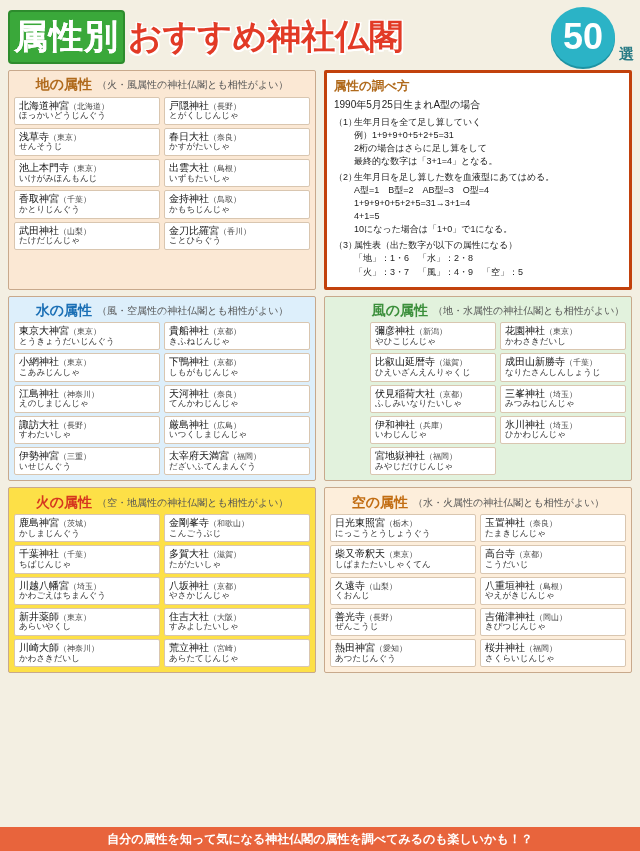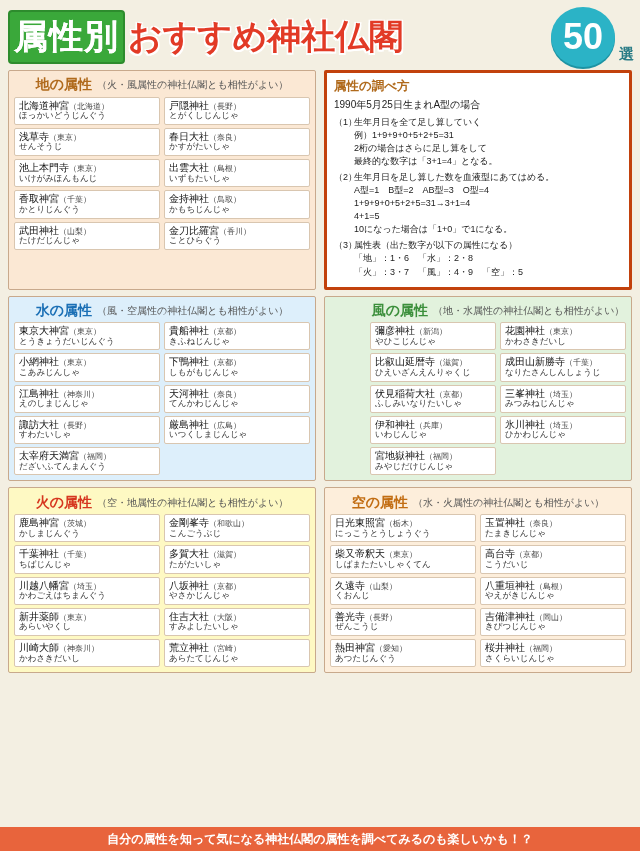--- a/index.html
+++ b/index.html
@@ -81,21 +81,21 @@
     margin-left:5px;
   }
   .chi .panel-title{color:#b06a1c;}
   .mizu .panel-title{color:#1a6fb5;}
   .hi .panel-title{color:#d6361f;}
   .kaze .panel-title{color:#3b8f3b;}
   .sora .panel-title{color:#c26d12;}
 
   .chi{background:#fbe8d4;}
   .mizu{background:#ddeffb;}
-  .hi{background:#fef9c3;}
+  .hi{background:#fde047;}
   .kaze{background:#e2f2dd;padding-left:45px;}
   .sora{background:#fdeedb;}
 
   .items{
     display:grid;grid-template-columns:1fr 1fr;
     gap:3px 4px;
   }
   .item{
     background:#fff;
     border:1px solid #d9c6b0;
@@ -229,20 +229,24 @@
           </div>
           <div class="item">
             <div class="nm">諏訪大社<span class="pref">（長野）</span></div>
             <div class="kn">すわたいしゃ</div>
           </div>
           <div class="item">
             <div class="nm">厳島神社<span class="pref">（広島）</span></div>
             <div class="kn">いつくしまじんじゃ</div>
           </div>
           <div class="item">
+            <div class="nm">伊勢神宮<span class="pref">（三重）</span></div>
+            <div class="kn">いせじんぐう</div>
+          </div>
+          <div class="item">
             <div class="nm">太宰府天満宮<span class="pref">（福岡）</span></div>
             <div class="kn">だざいふてんまんぐう</div>
           </div>
         </div>
       </div>
       <div class="panel kaze">
         <div class="panel-head"><span class="panel-title">風の属性</span><span class="panel-note">（地・水属性の神社仏閣とも相性がよい）</span></div>
         <div class="items">
           <div class="item">
             <div class="nm">彌彦神社<span class="pref">（新潟）</span></div>

